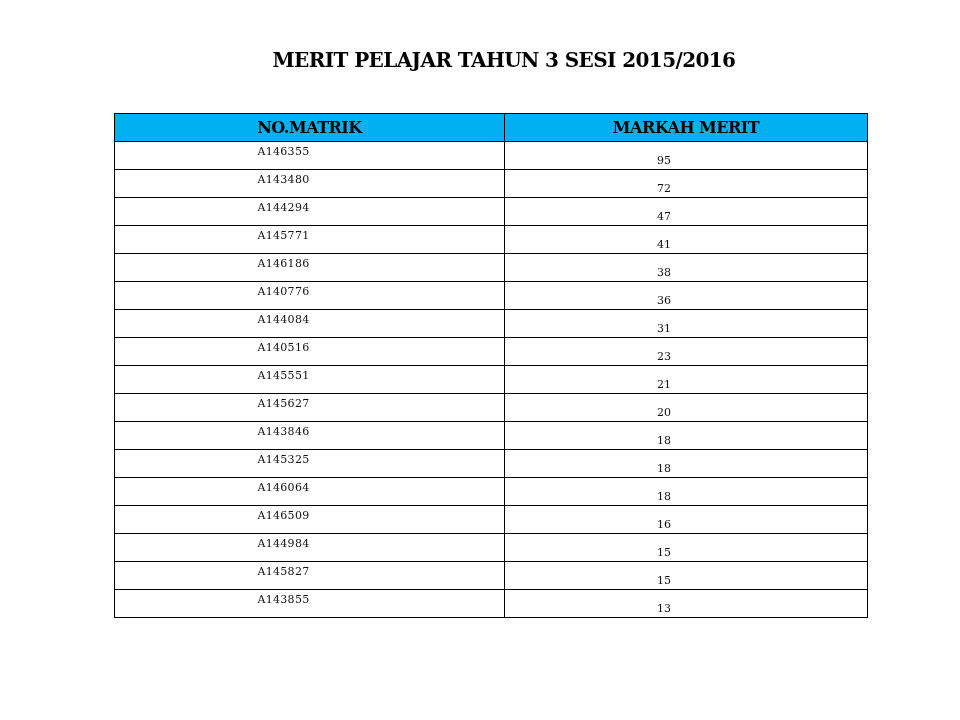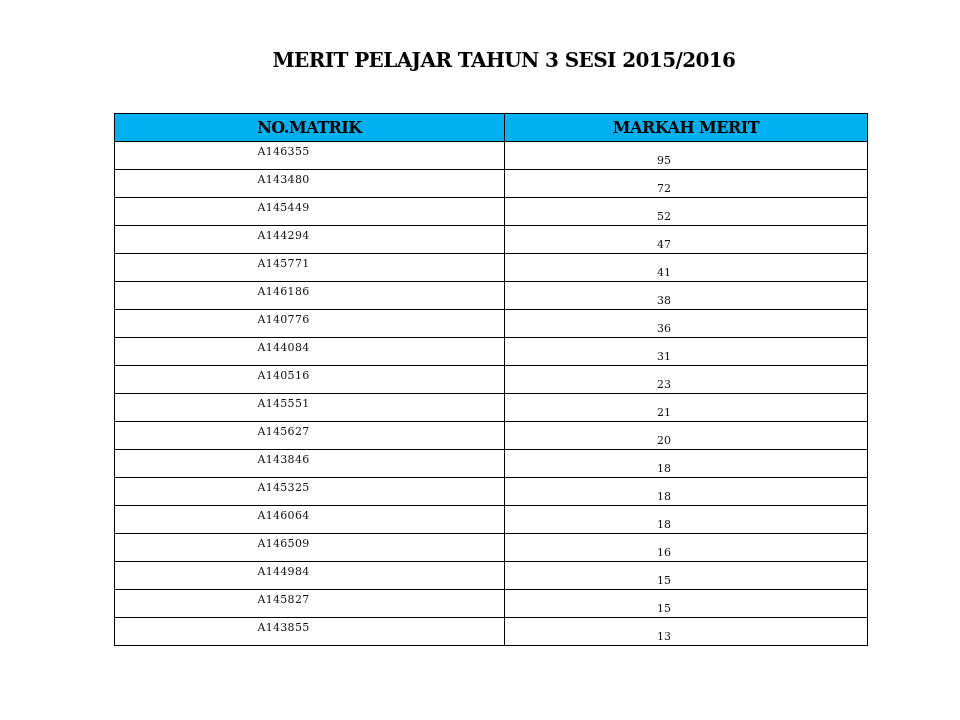--- a/index.html
+++ b/index.html
@@ -93,24 +93,20 @@
   <tbody id="rows">
       <tr>
         <td class="matrik">A146355</td>
         <td class="markah">95</td>
       </tr>
       <tr>
         <td class="matrik">A143480</td>
         <td class="markah">72</td>
       </tr>
       <tr>
-        <td class="matrik">A145449</td>
-        <td class="markah">52</td>
-      </tr>
-      <tr>
         <td class="matrik">A144294</td>
         <td class="markah">47</td>
       </tr>
       <tr>
         <td class="matrik">A145771</td>
         <td class="markah">41</td>
       </tr>
       <tr>
         <td class="matrik">A146186</td>
         <td class="markah">38</td>

